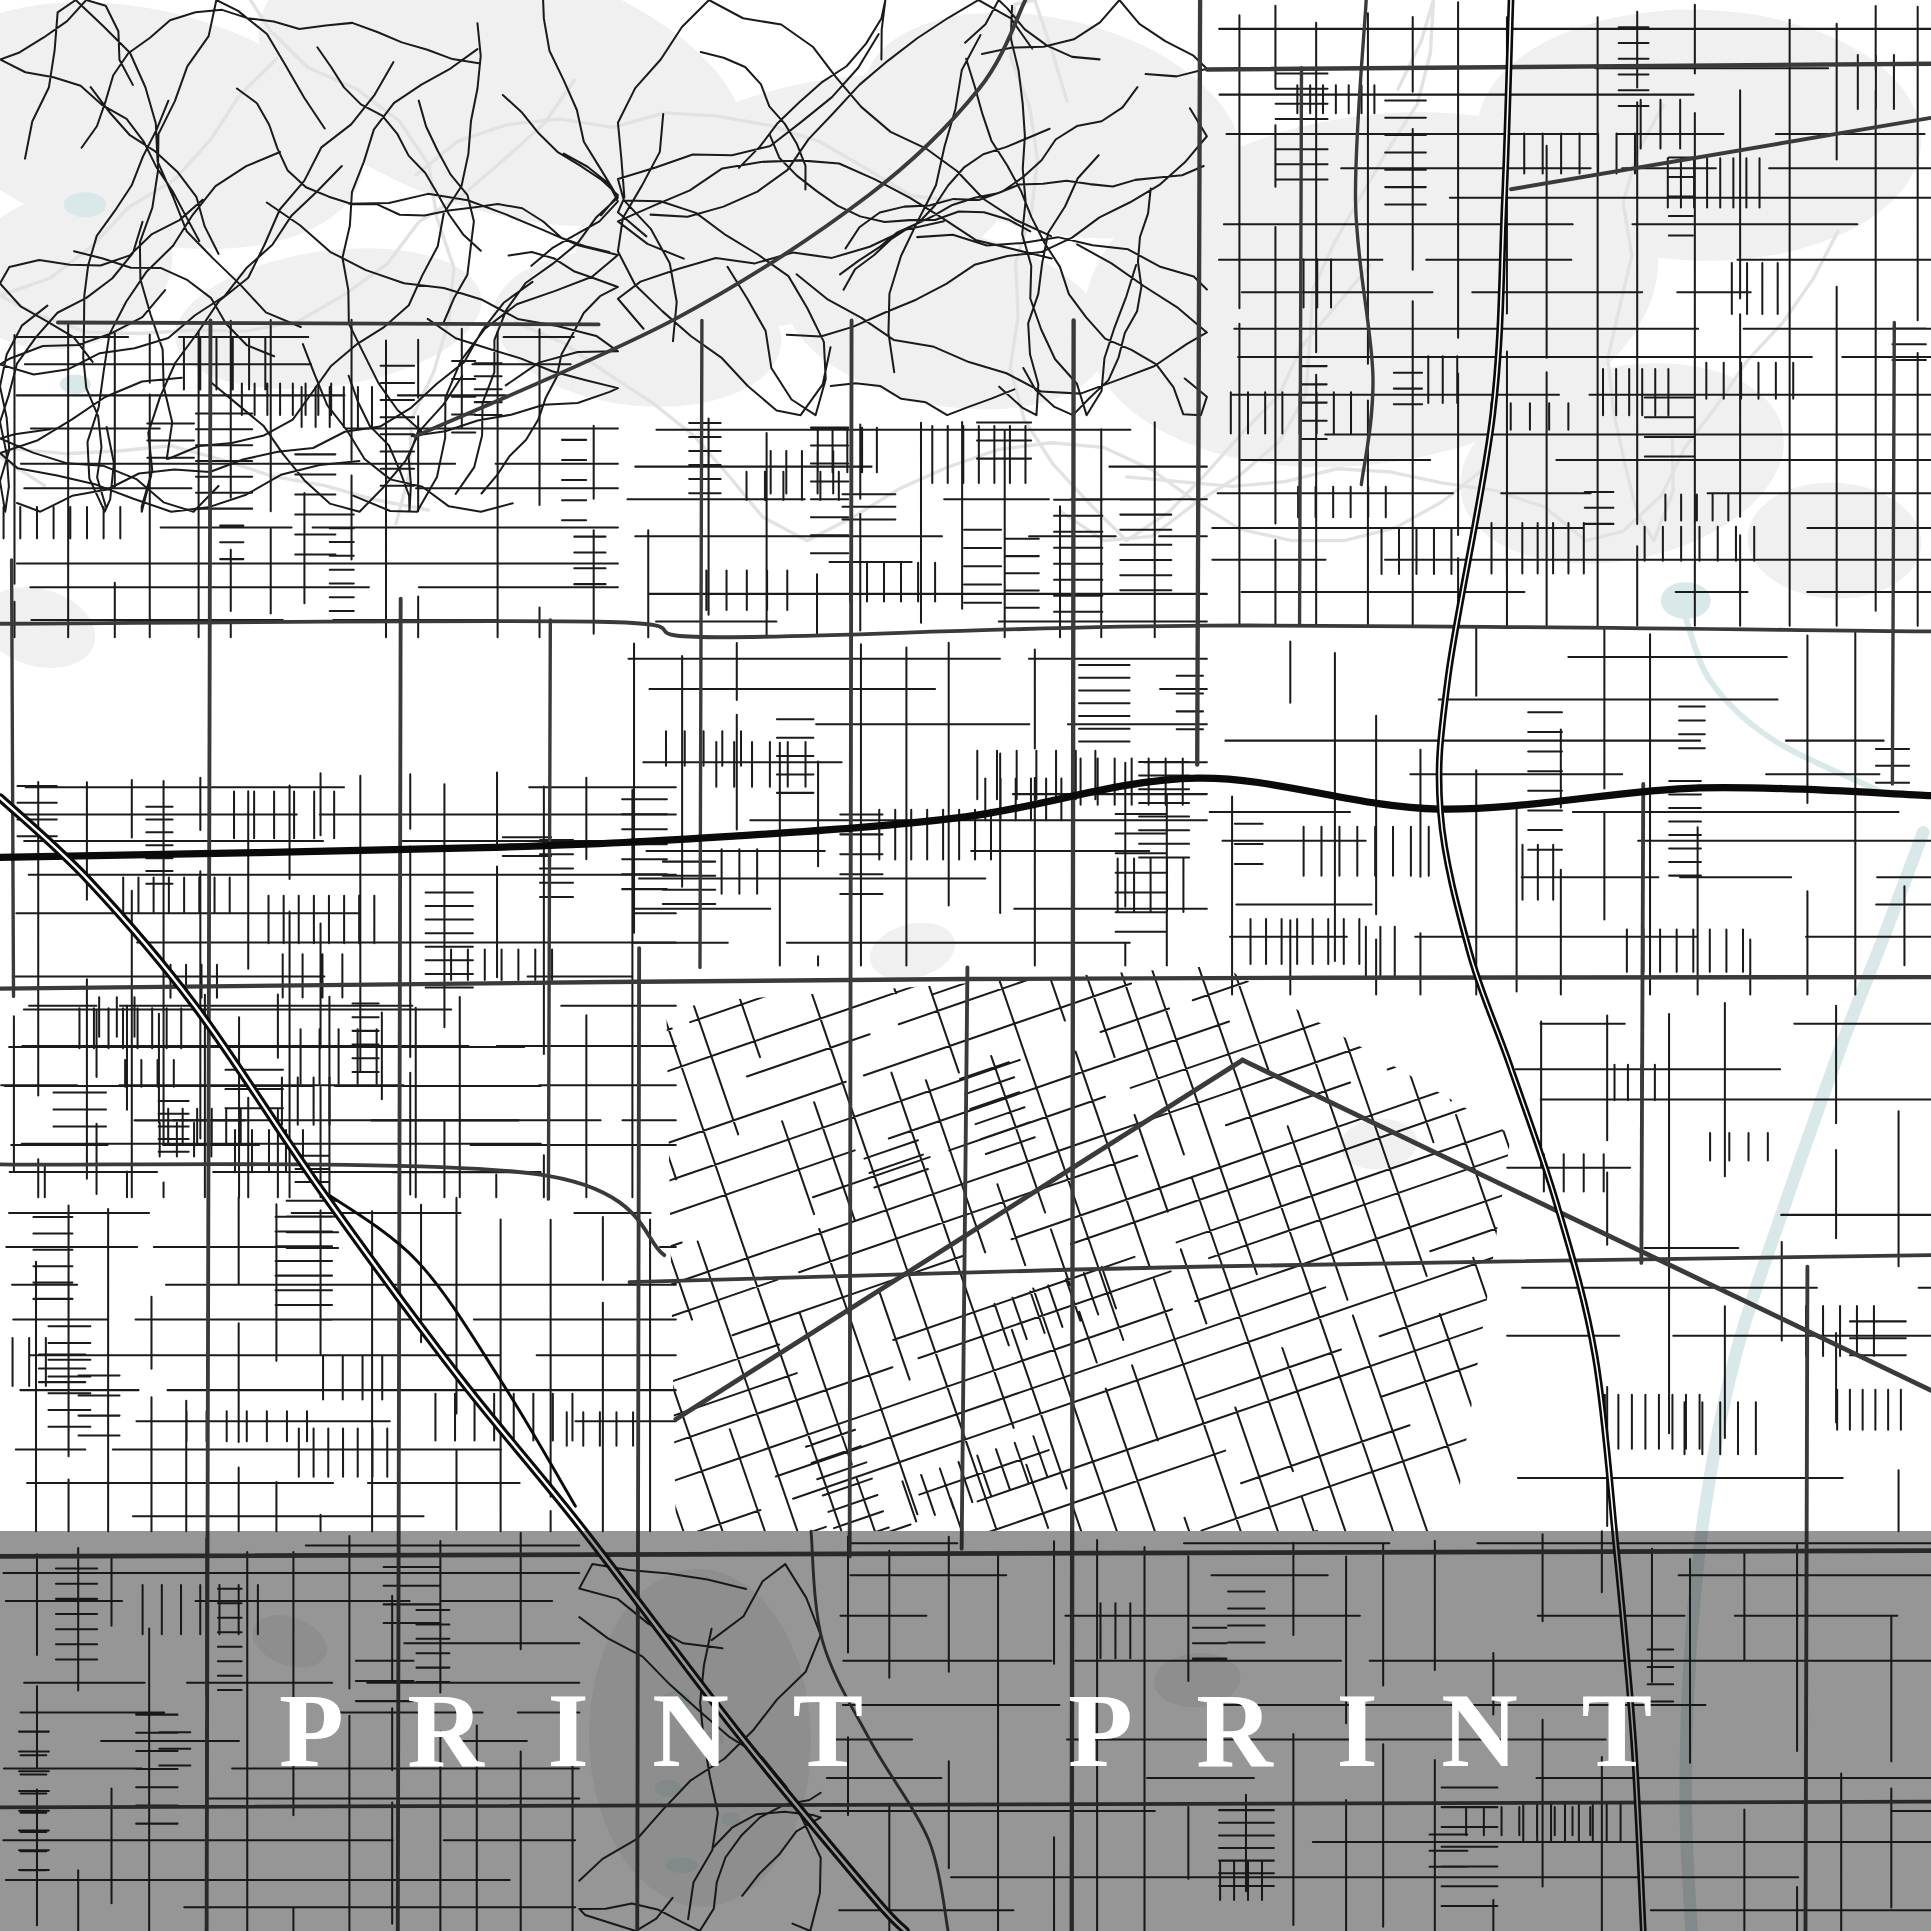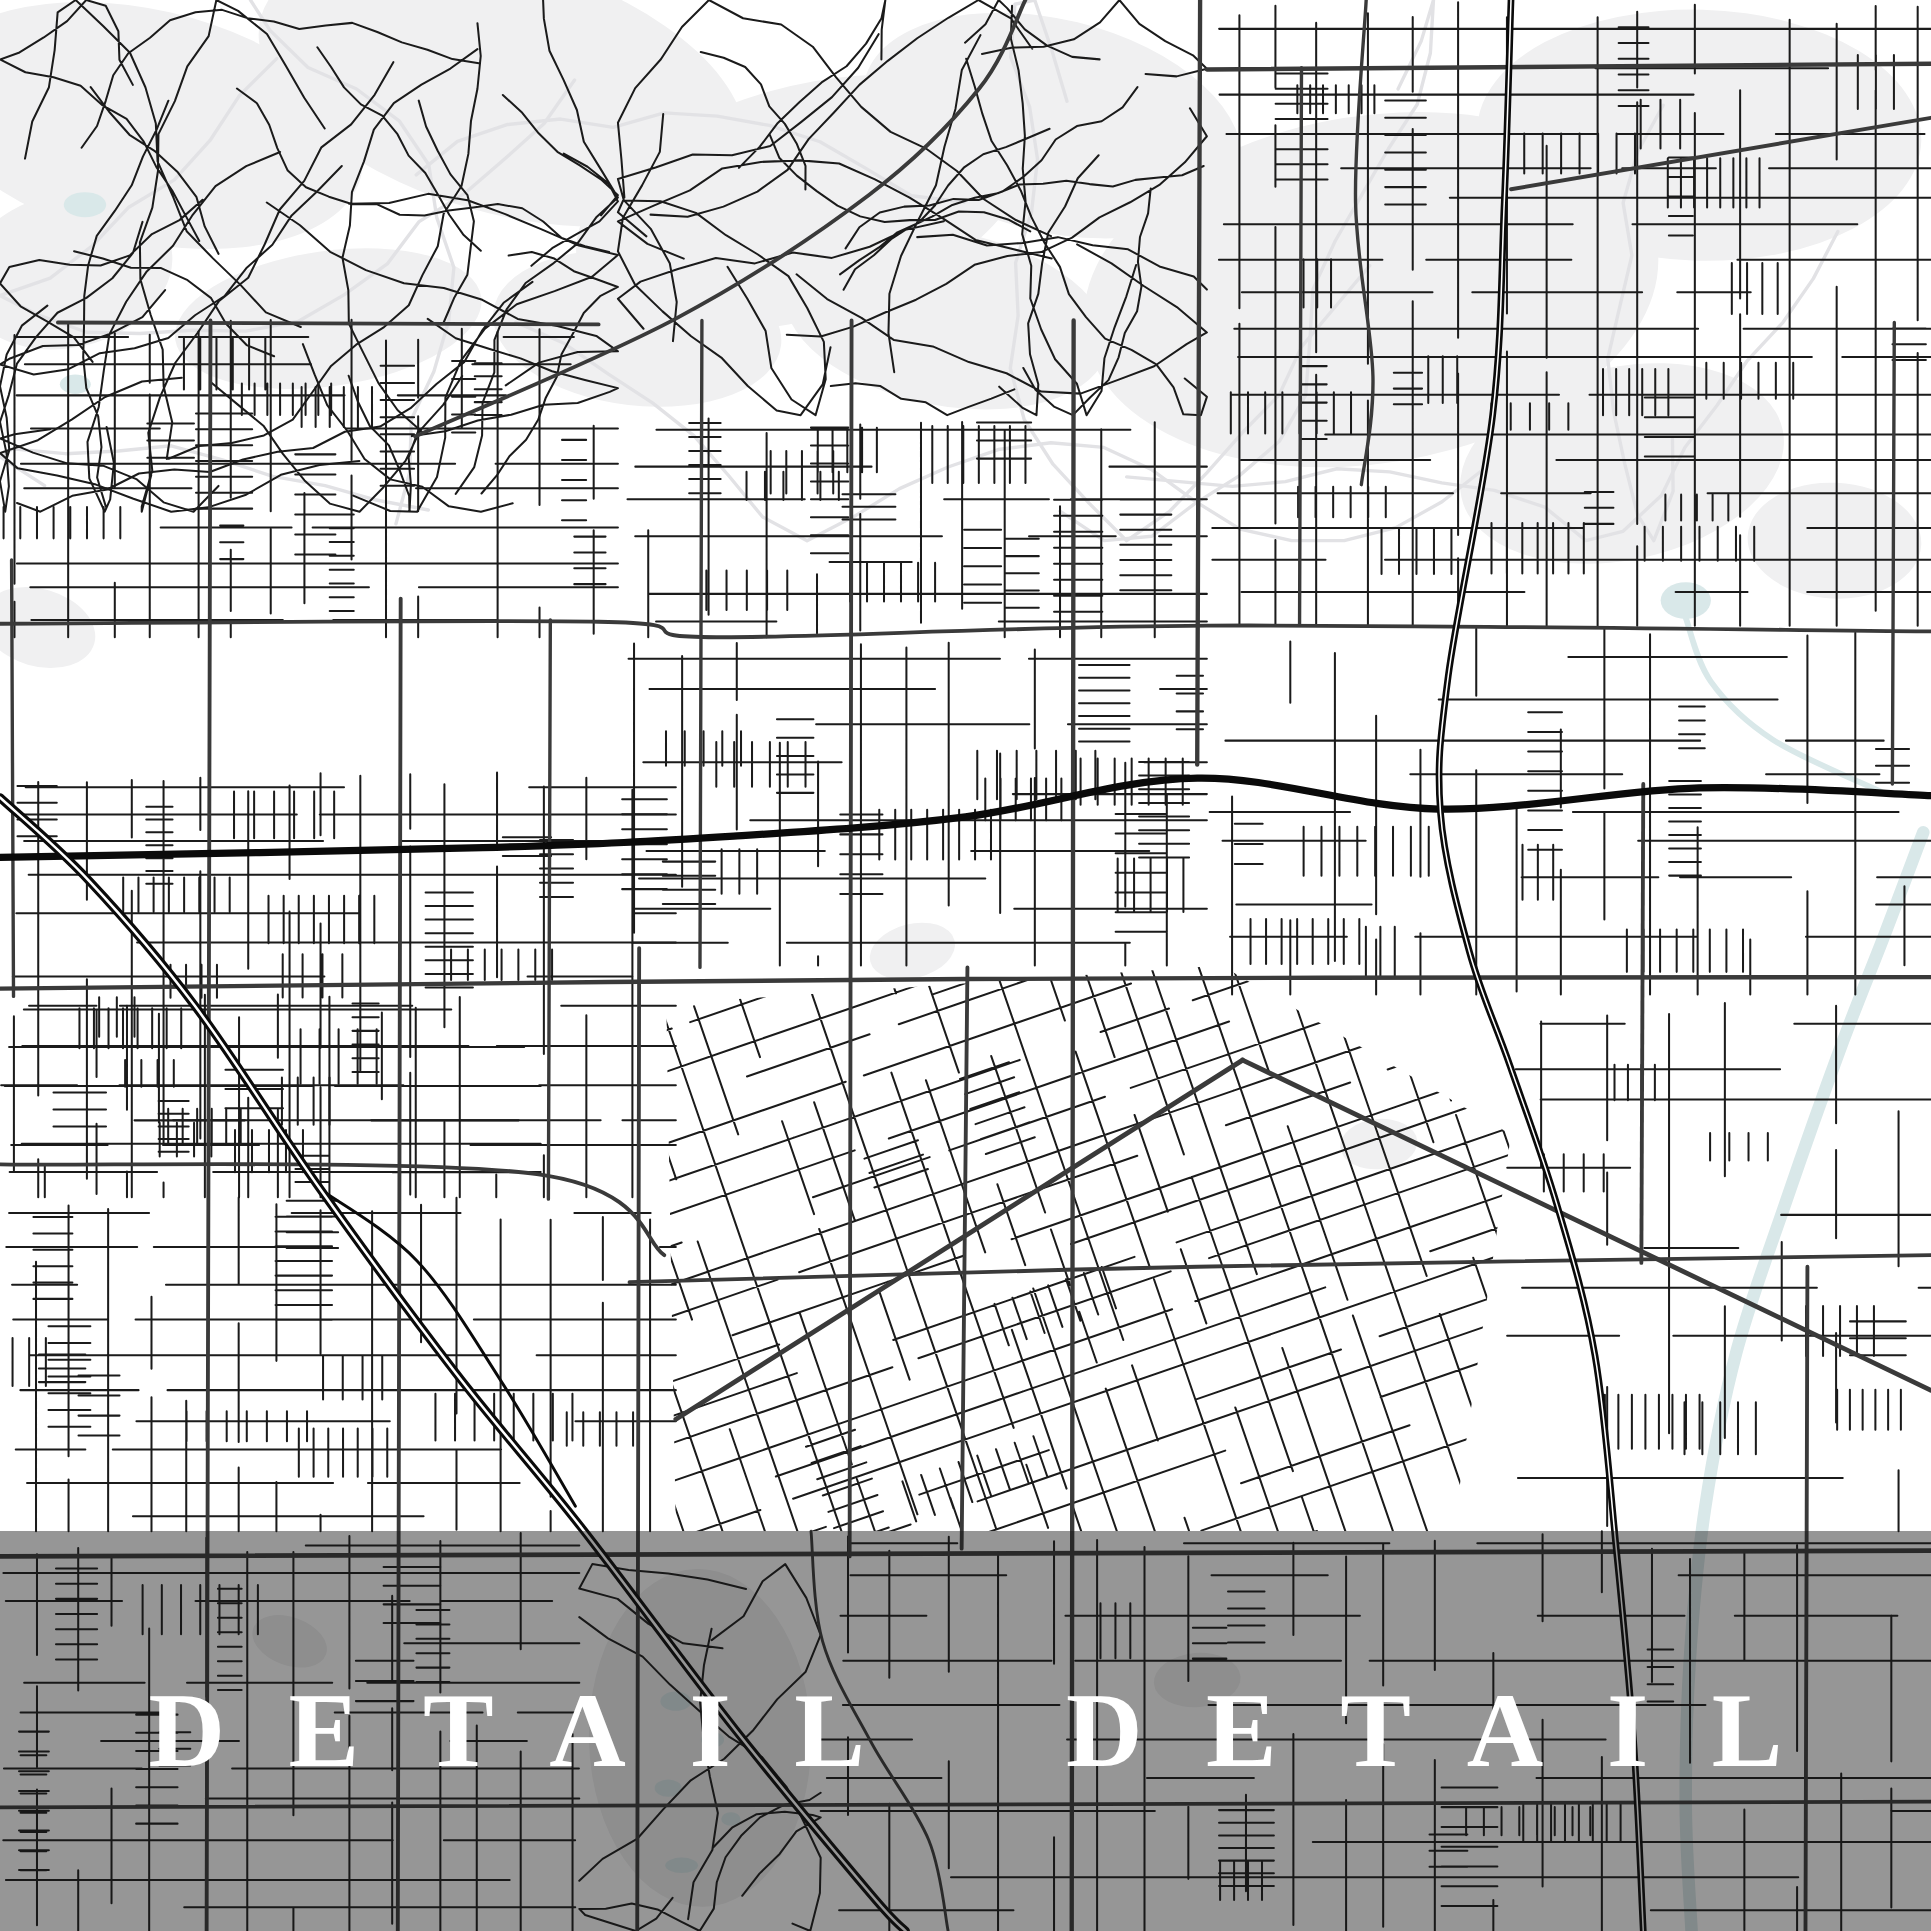--- a/index.html
+++ b/index.html
@@ -121,16 +121,16 @@
       <path d="M1002.0 1002.0L996.0 1604.0" fill="none" stroke="#3a3a3a" stroke-width="4" stroke-linecap="round" stroke-linejoin="round"></path>
       <path d="M840.0 1586.0C842.0 1605.0 841.7 1663.7 852.0 1700.0C862.3 1736.3 883.7 1769.7 902.0 1804.0C920.3 1838.3 948.7 1873.3 962.0 1906.0C975.3 1938.7 978.7 1984.3 982.0 2000.0" fill="none" stroke="#3a3a3a" stroke-width="3" stroke-linecap="round" stroke-linejoin="round"></path>
       <path d="M332.0 1232.0C348.7 1244.3 400.7 1272.7 432.0 1306.0C463.3 1339.3 492.7 1389.7 520.0 1432.0C547.3 1474.3 583.3 1538.7 596.0 1560.0" fill="none" stroke="#0a0a0a" stroke-width="3" stroke-linecap="round"></path>
       <path d="M0.0 888.0C83.3 886.3 373.3 881.7 500.0 878.0C626.7 874.3 676.7 871.3 760.0 866.0C843.3 860.7 920.0 856.0 1000.0 846.0C1080.0 836.0 1158.3 807.3 1240.0 806.0C1321.7 804.7 1403.3 836.3 1490.0 838.0C1576.7 839.7 1675.0 818.3 1760.0 816.0C1845.0 813.7 1960.0 822.7 2000.0 824.0" fill="none" stroke="#0a0a0a" stroke-width="7.5" stroke-linecap="round" stroke-linejoin="round"></path>
       <path d="M1565.0 0.0C1563.8 35.0 1561.2 138.3 1558.0 210.0C1554.8 281.7 1555.7 348.3 1546.0 430.0C1536.3 511.7 1509.0 631.3 1500.0 700.0C1491.0 768.7 1488.3 794.3 1492.0 842.0C1495.7 889.7 1510.0 942.3 1522.0 986.0C1534.0 1029.7 1549.0 1060.7 1564.0 1104.0C1579.0 1147.3 1597.3 1196.0 1612.0 1246.0C1626.7 1296.0 1641.7 1344.3 1652.0 1404.0C1662.3 1463.7 1667.3 1537.3 1674.0 1604.0C1680.7 1670.7 1687.3 1738.0 1692.0 1804.0C1696.7 1870.0 1700.3 1967.3 1702.0 2000.0" fill="none" stroke="#0a0a0a" stroke-width="7" stroke-linecap="round" stroke-linejoin="round"></path>
       <path d="M1565.0 0.0C1563.8 35.0 1561.2 138.3 1558.0 210.0C1554.8 281.7 1555.7 348.3 1546.0 430.0C1536.3 511.7 1509.0 631.3 1500.0 700.0C1491.0 768.7 1488.3 794.3 1492.0 842.0C1495.7 889.7 1510.0 942.3 1522.0 986.0C1534.0 1029.7 1549.0 1060.7 1564.0 1104.0C1579.0 1147.3 1597.3 1196.0 1612.0 1246.0C1626.7 1296.0 1641.7 1344.3 1652.0 1404.0C1662.3 1463.7 1667.3 1537.3 1674.0 1604.0C1680.7 1670.7 1687.3 1738.0 1692.0 1804.0C1696.7 1870.0 1700.3 1967.3 1702.0 2000.0" fill="none" stroke="#ffffff" stroke-width="1.6" stroke-linecap="round" stroke-linejoin="round"></path>
       <path d="M0.0 826.0C15.3 840.3 58.3 876.0 92.0 912.0C125.7 948.0 162.0 988.7 202.0 1042.0C242.0 1095.3 287.0 1168.7 332.0 1232.0C377.0 1295.3 427.0 1363.7 472.0 1422.0C517.0 1480.3 553.7 1520.3 602.0 1582.0C650.3 1643.7 712.0 1728.7 762.0 1792.0C812.0 1855.3 872.7 1927.3 902.0 1962.0C931.3 1996.7 932.0 1993.7 938.0 2000.0" fill="none" stroke="#0a0a0a" stroke-width="9" stroke-linecap="round" stroke-linejoin="round"></path>
       <path d="M0.0 826.0C15.3 840.3 58.3 876.0 92.0 912.0C125.7 948.0 162.0 988.7 202.0 1042.0C242.0 1095.3 287.0 1168.7 332.0 1232.0C377.0 1295.3 427.0 1363.7 472.0 1422.0C517.0 1480.3 553.7 1520.3 602.0 1582.0C650.3 1643.7 712.0 1728.7 762.0 1792.0C812.0 1855.3 872.7 1927.3 902.0 1962.0C931.3 1996.7 932.0 1993.7 938.0 2000.0" fill="none" stroke="#ffffff" stroke-width="2.6" stroke-linecap="round" stroke-linejoin="round"></path>
     </svg>
   <div class="overlay" style="background: rgba(22, 22, 22, 0.45);">
-    <span class="overlay-text" style="color: rgb(255, 255, 255);">DETAIL DETAIL</span>
+    <span class="overlay-text" style="color: rgb(255, 255, 255);">PRINT PRINT</span>
   </div>
 </div>
 
 
 </body></html>

